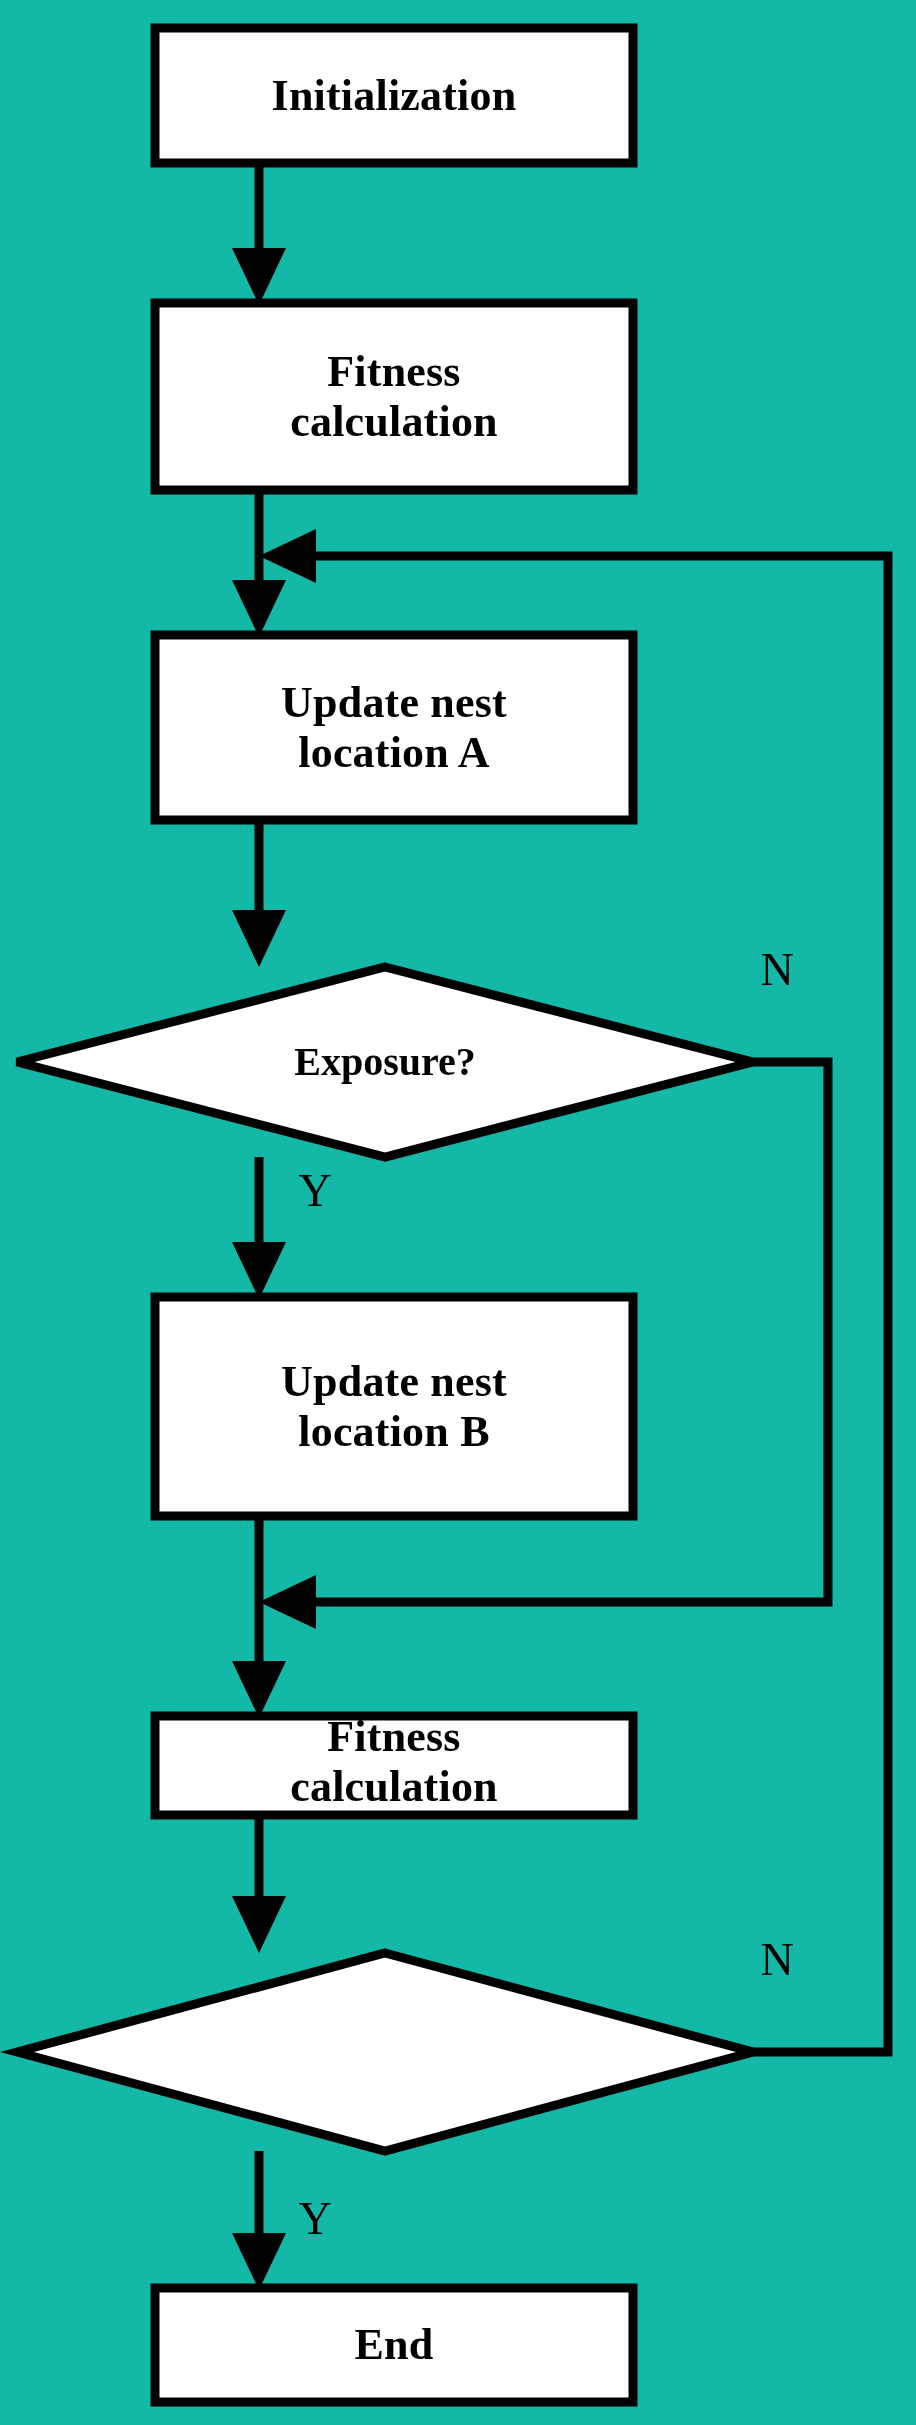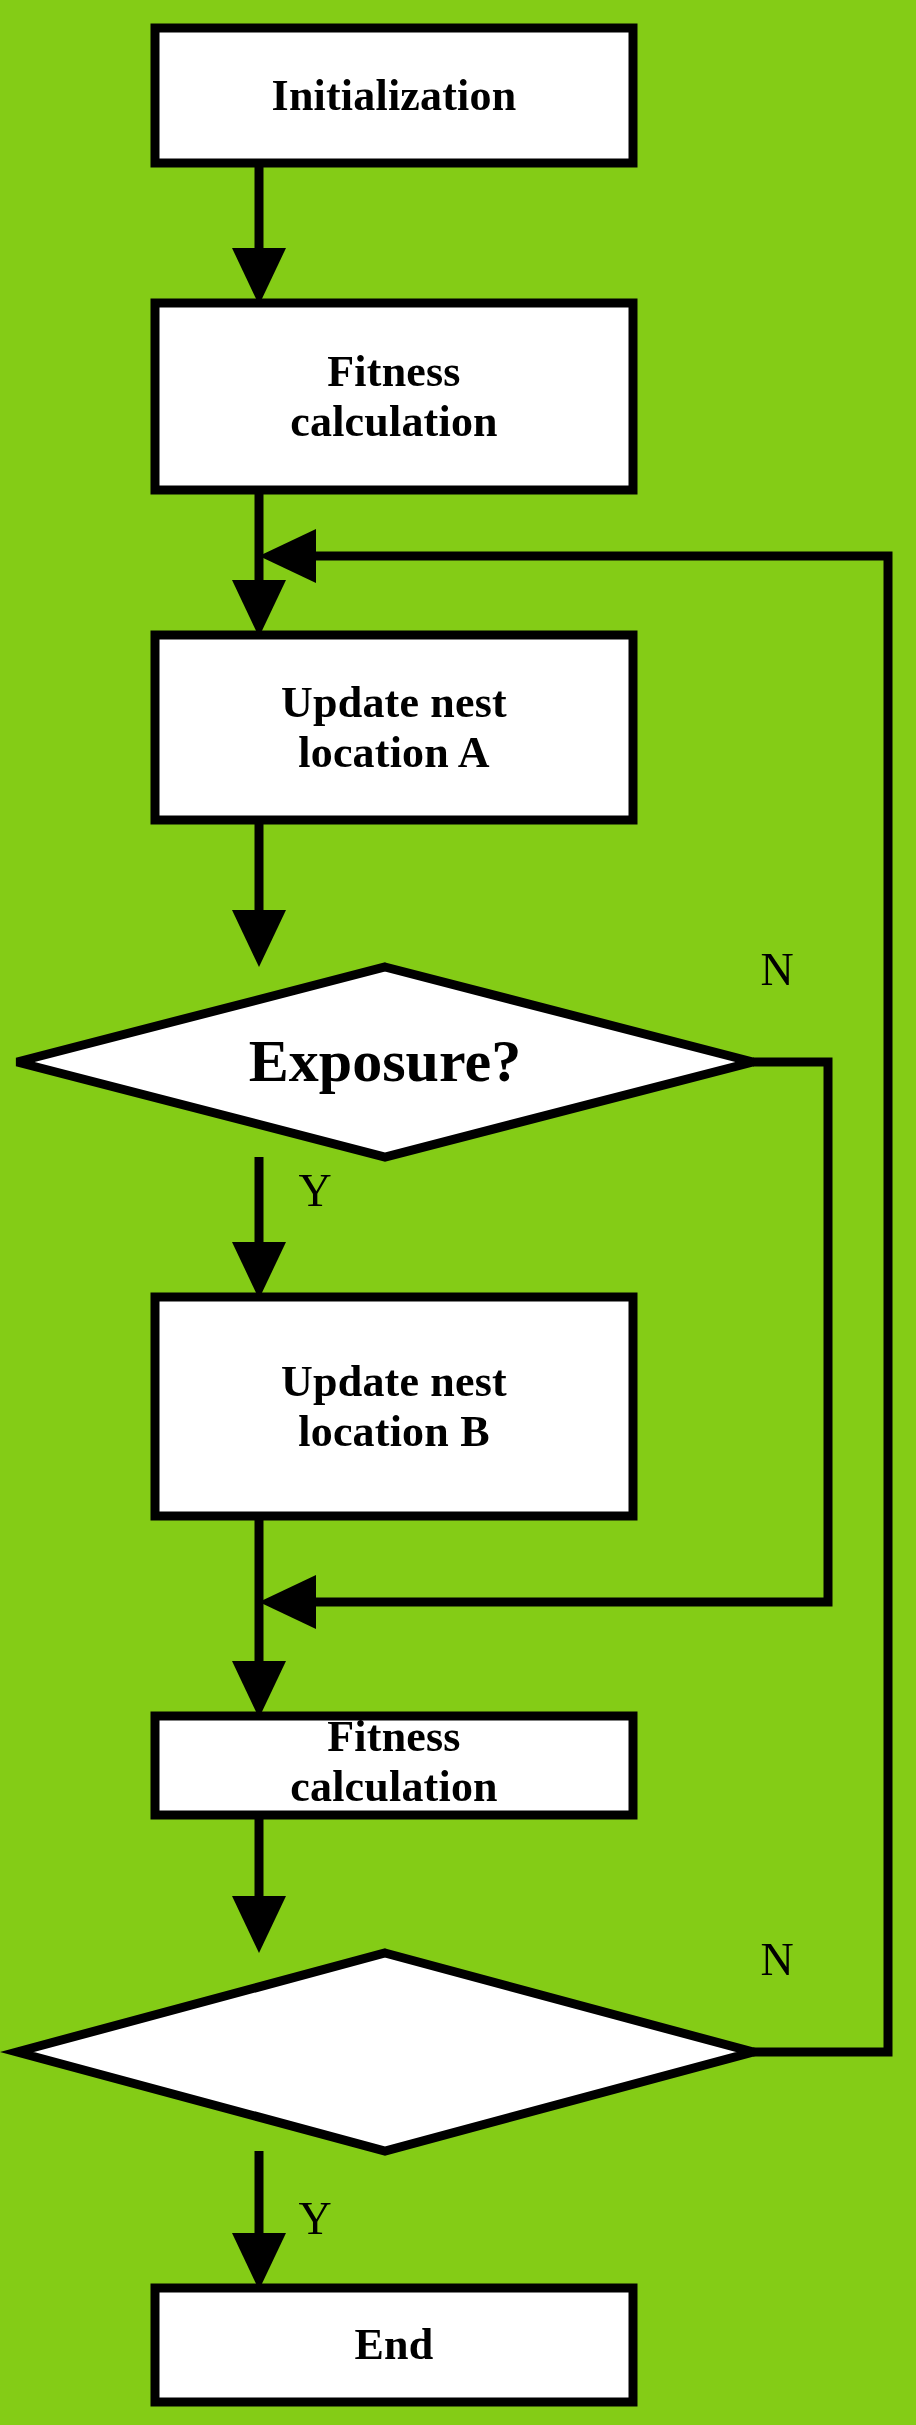--- a/index.html
+++ b/index.html
@@ -7,21 +7,21 @@
     padding: 0;
     background: #ffffff;
   }
   body {
     font-family: "Liberation Serif", "DejaVu Serif", serif;
   }
   #flowchart-root {
     position: relative;
     width: 916px;
     height: 2425px;
-    background: #84cc16;
+    background: #14b8a6;
     overflow: hidden;
   }
   #flow-svg {
     position: absolute;
     left: 0;
     top: 0;
     width: 916px;
     height: 2425px;
     display: block;
   }
@@ -35,21 +35,21 @@
     font-weight: bold;
     line-height: 1.12;
     white-space: pre-line;
     pointer-events: none;
   }
   .proc-label {
     font-size: 44px;
     letter-spacing: 0.2px;
   }
   .dec-label {
-    font-size: 60px;
+    font-size: 40px;
     font-weight: bold;
   }
   .branch-label {
     position: absolute;
     color: #000000;
     font-size: 46px;
     font-weight: normal;
     line-height: 1;
     text-align: center;
   }

